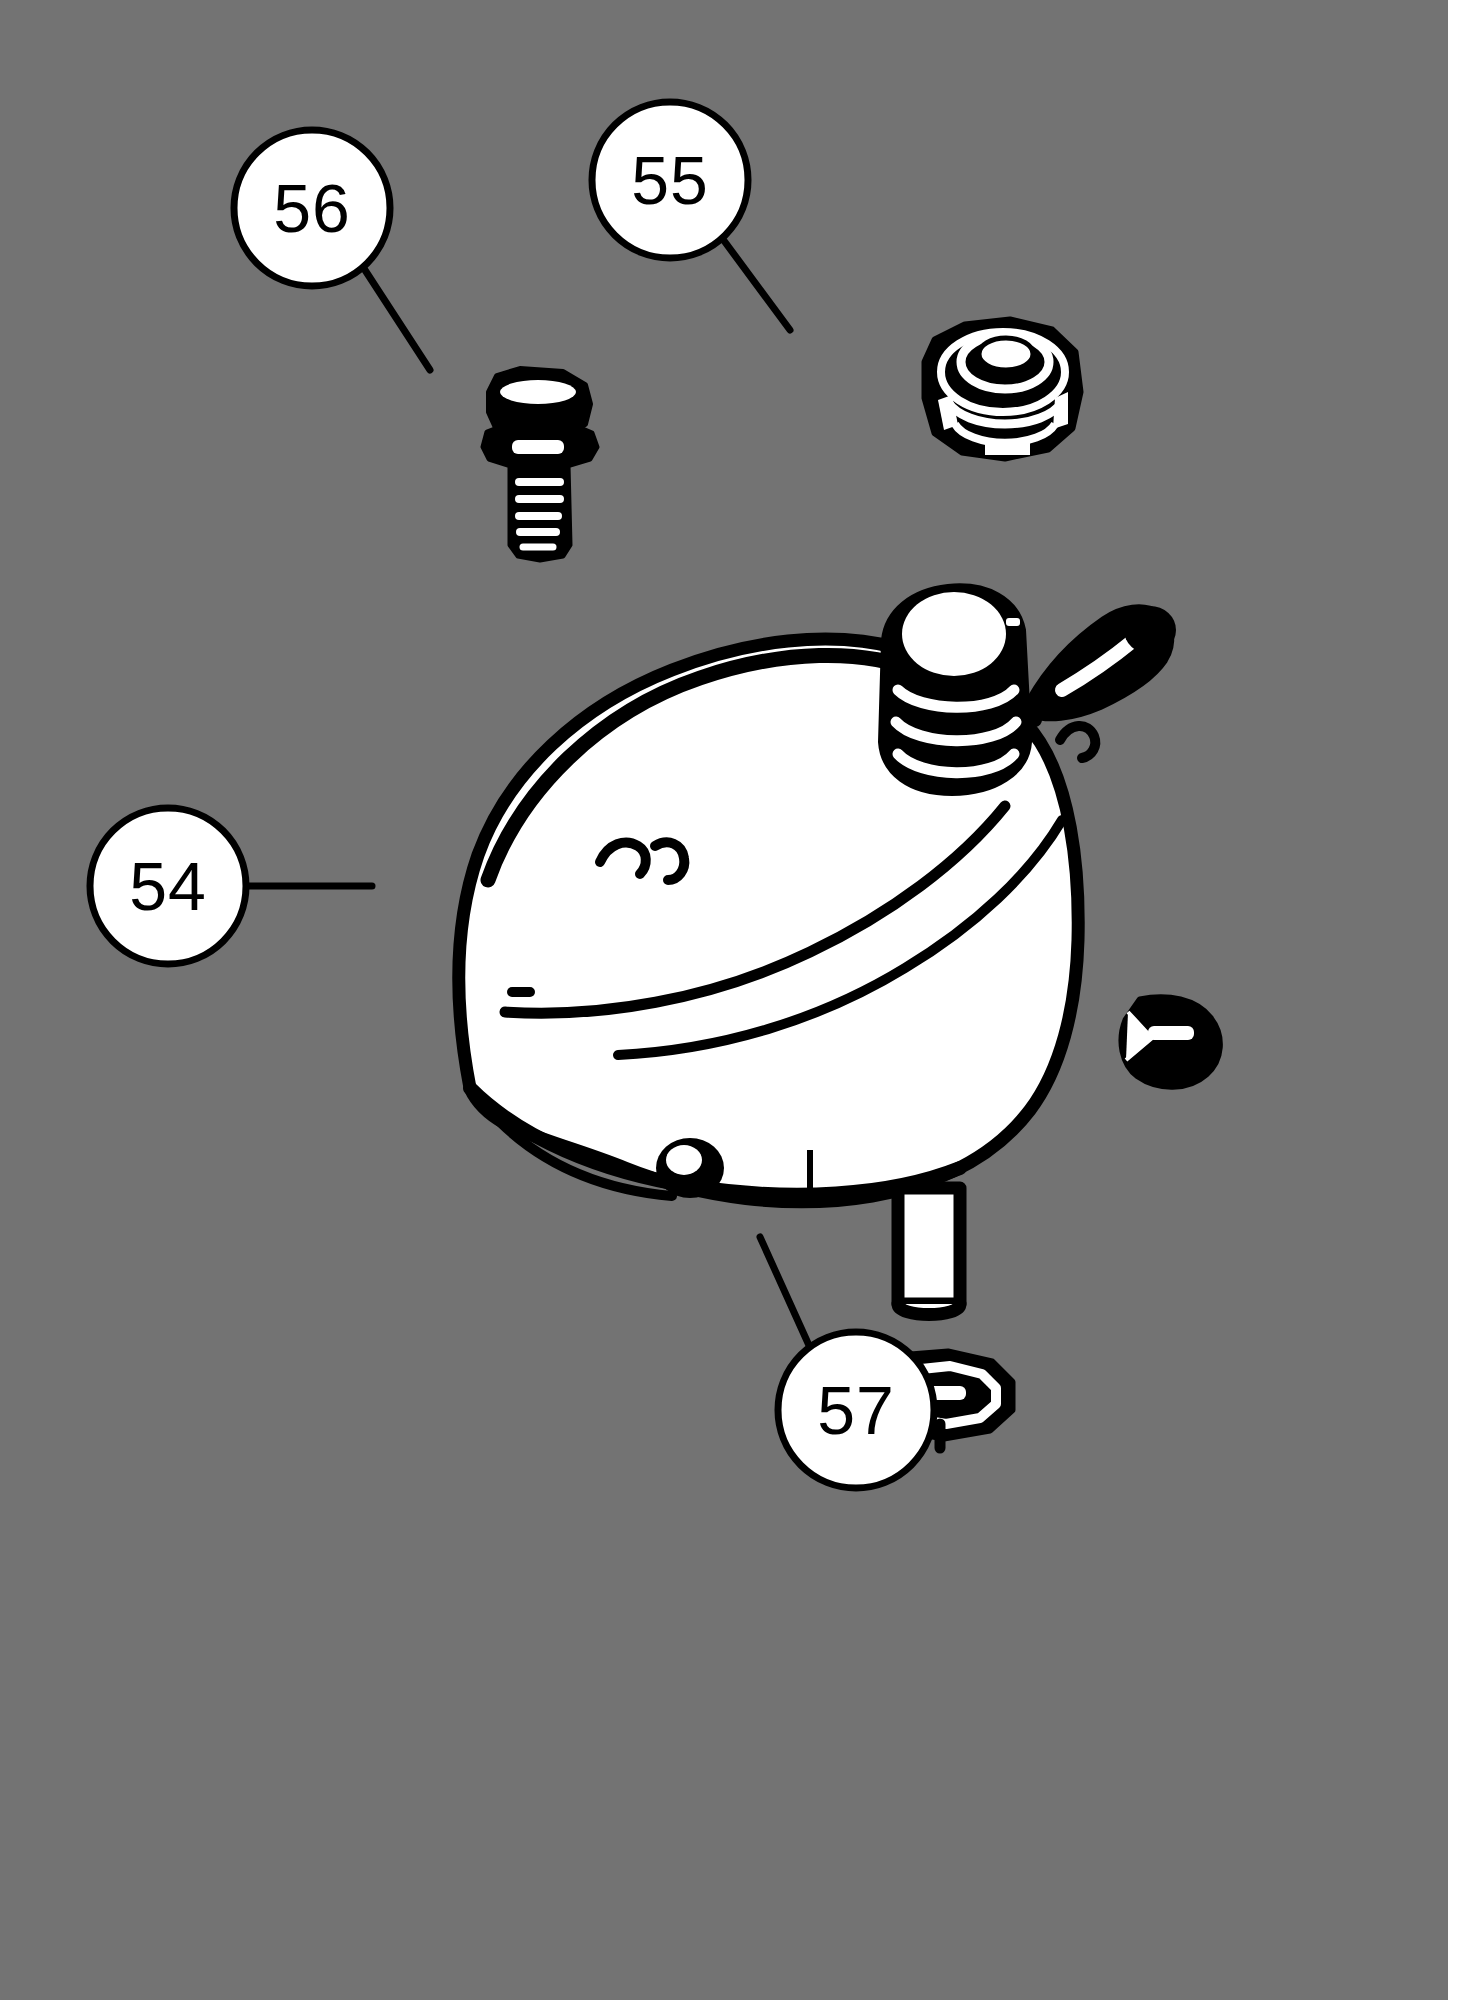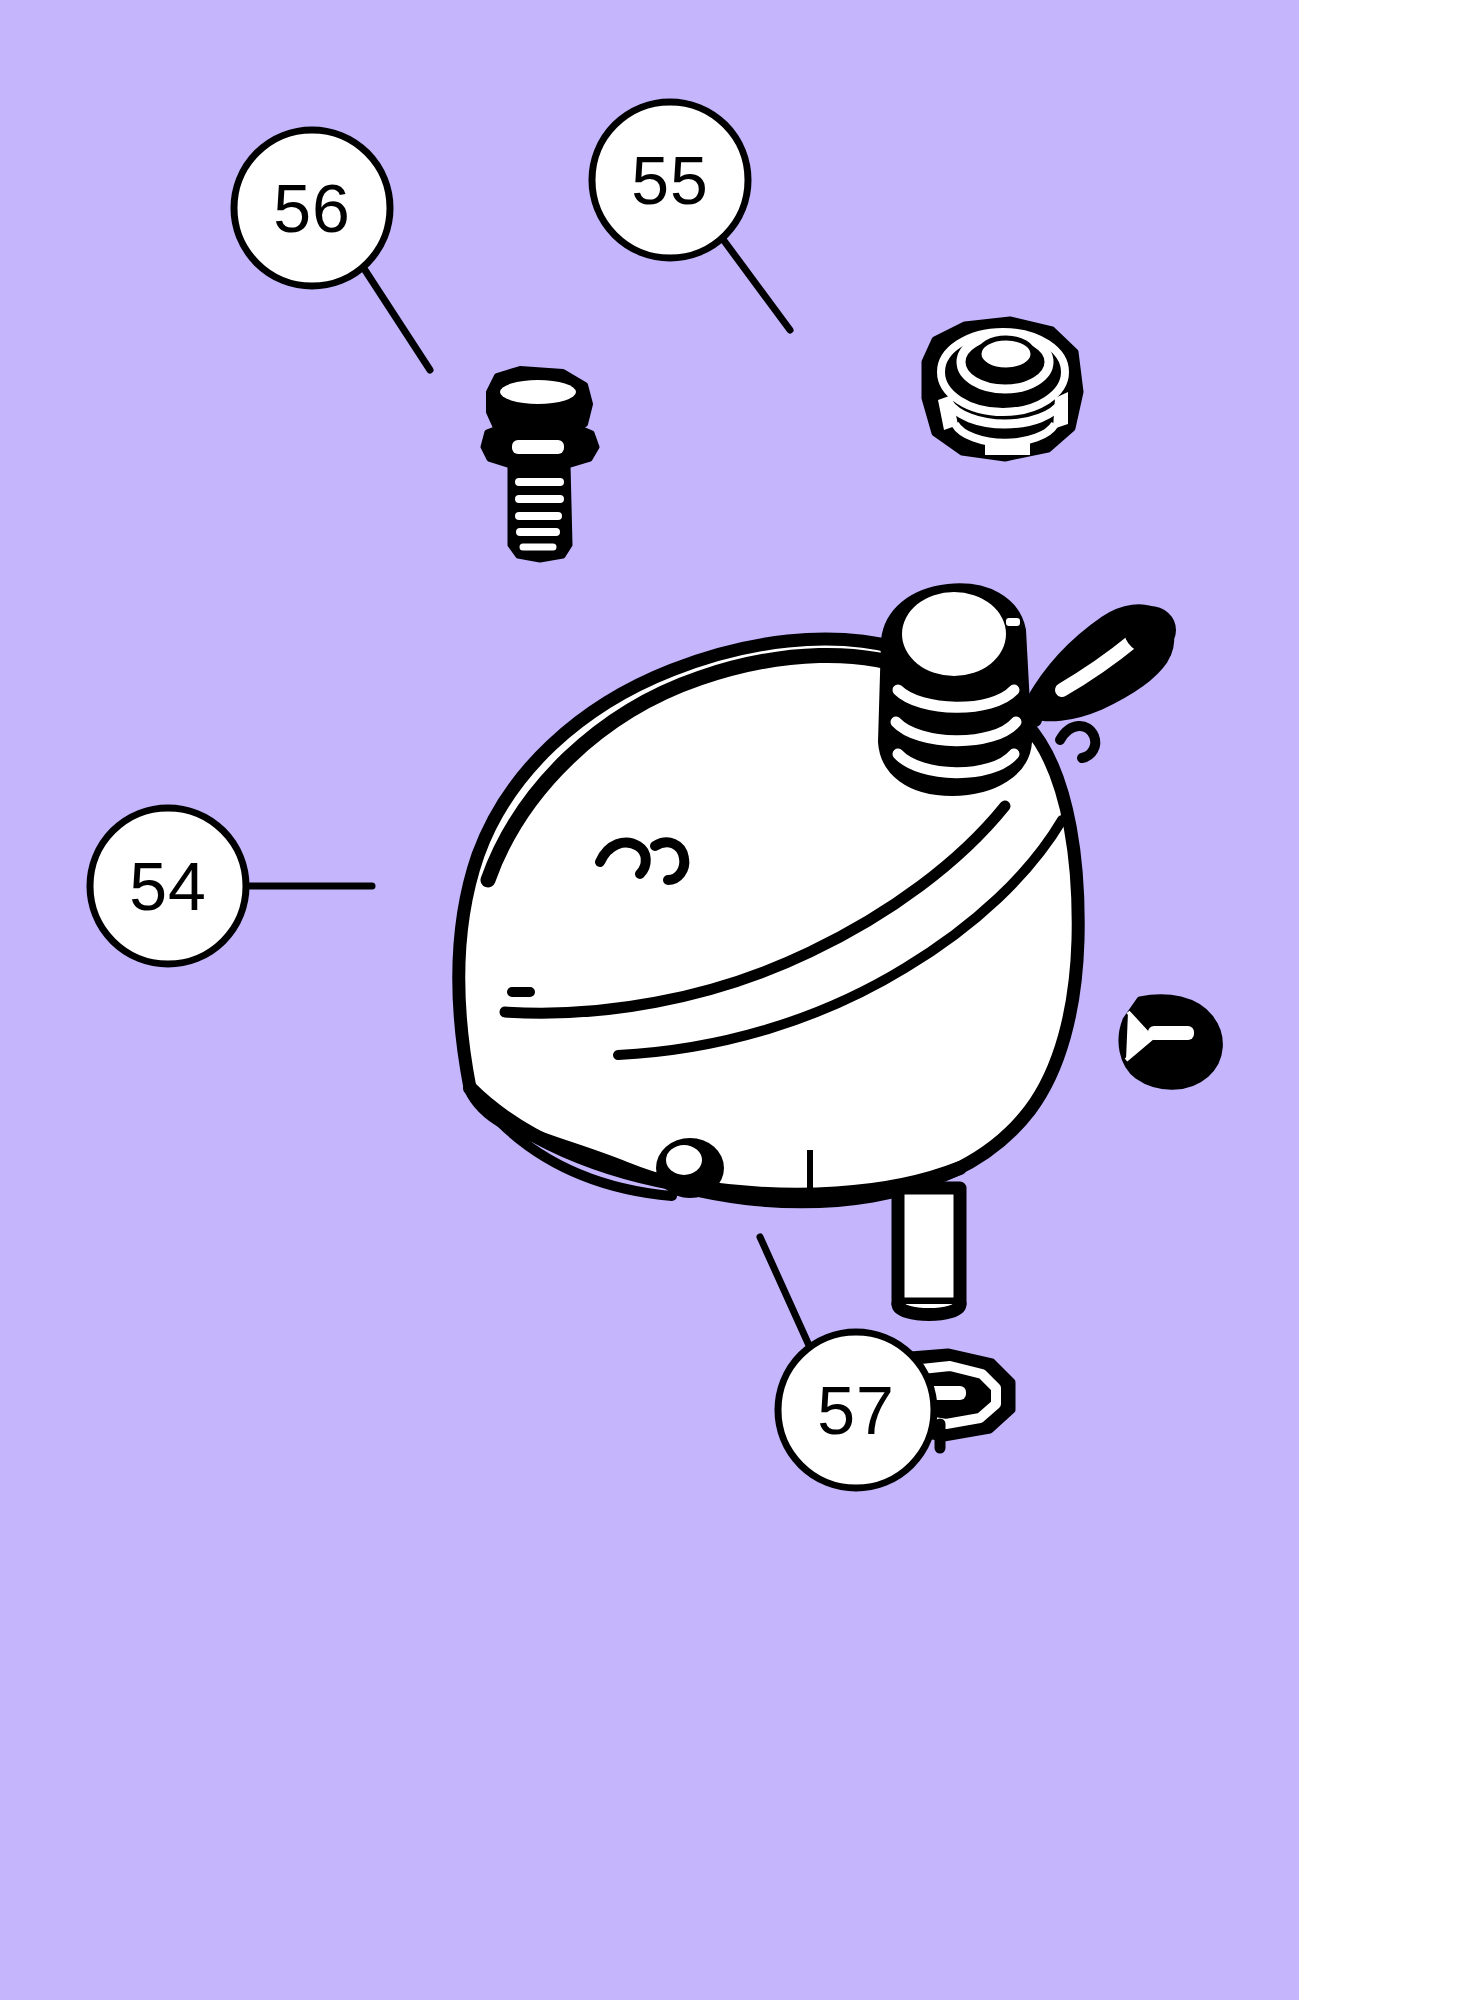--- a/index.html
+++ b/index.html
@@ -9,23 +9,23 @@
     background: #ffffff;
   }
   body {
     font-family: "Liberation Sans", sans-serif;
     width: 1462px;
     height: 2000px;
     overflow: hidden;
   }
   #diagram-root {
     position: relative;
-    width: 1299px;
+    width: 1448px;
     height: 2000px;
-    background: #c4b5fd;
+    background: #737373;
   }
   #diagram-svg {
     display: block;
     width: 1462px;
     height: 2000px;
   }
   .callout-num {
     font-family: "Liberation Sans", sans-serif;
     font-weight: 400;
     letter-spacing: 1px;

